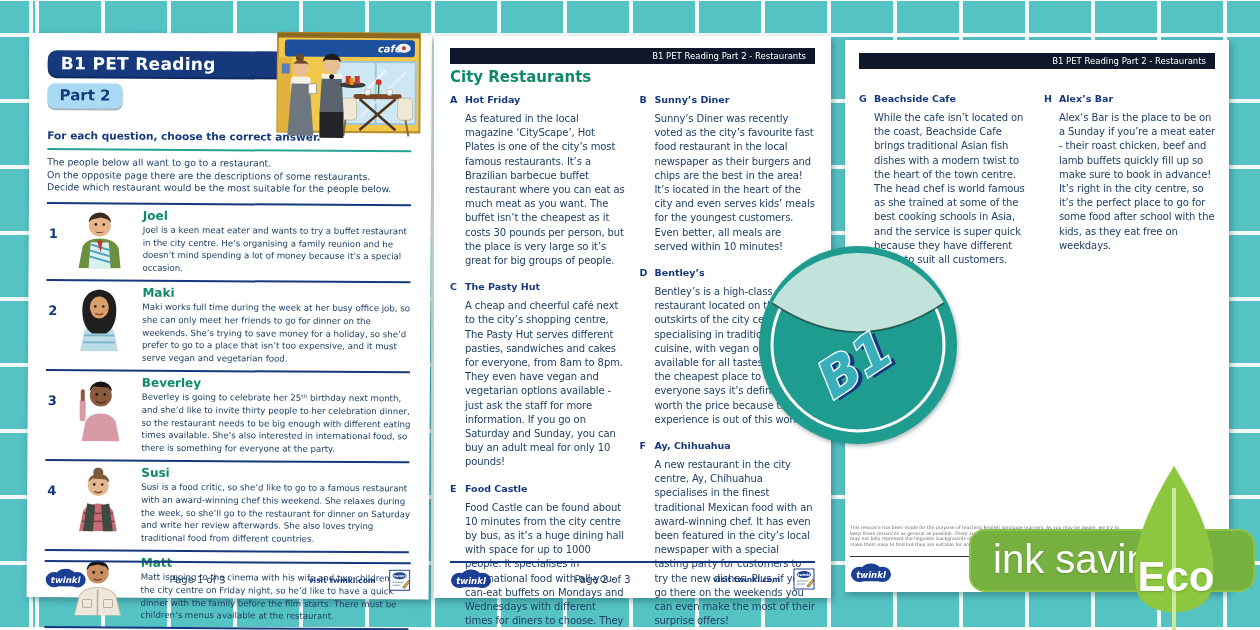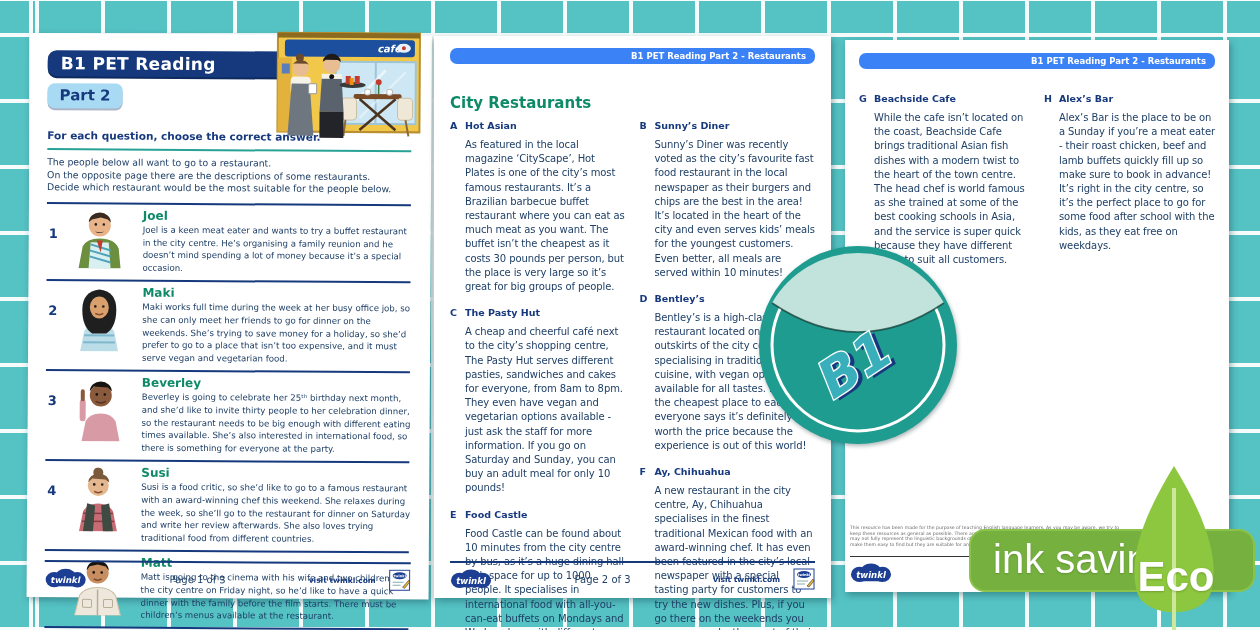--- a/index.html
+++ b/index.html
@@ -35,23 +35,23 @@
   .pname{color:#0E8A68;font-weight:bold;font-size:12px;margin-bottom:1px;}
   .ptxt p{margin:0;font-size:8.6px;line-height:12.8px;color:#1E3F66;width:272px;}
 
   
   .sheet-footer{position:absolute;left:18px;right:18px;bottom:8px;border-top:2px solid #16397E;padding-top:5px;
     display:flex;align-items:center;justify-content:space-between;}
   .pageno{font-size:10px;color:#1E3F66;}
   .visit{display:flex;align-items:center;gap:13px;font-size:7.5px;font-weight:bold;color:#16397E;}
 
   
-  .pill{height:16px;background:#3b82f6;border-radius:7px;color:#fff;font-weight:bold;font-size:8.5px;
+  .pill{height:16px;background:#0f172a;border-radius:0;color:#fff;font-weight:normal;font-size:8.5px;
     line-height:16px;text-align:right;padding-right:9px;box-sizing:border-box;}
-  .h-city{margin-top:30px;color:#0E8A68;font-weight:bold;font-size:15px;}
+  .h-city{margin-top:4px;color:#0E8A68;font-weight:bold;font-size:15px;}
   .cols{display:grid;grid-template-columns:1fr 1fr;column-gap:14px;margin-top:8px;}
   .sec{display:grid;grid-template-columns:13px 1fr;column-gap:2px;margin-bottom:13px;}
   .sec .letter{font-weight:bold;font-size:9.5px;color:#16397E;}
   .sec .title{font-weight:bold;font-size:9.5px;color:#16397E;}
   .sec p{grid-column:2;margin:7px 0 0;font-size:10px;line-height:14.2px;color:#1E3F66;letter-spacing:-.1px;}
   .cols-p3{margin-top:24px;}
 
   .fineprint{position:absolute;left:5px;bottom:44px;width:356px;font-size:4.6px;line-height:5.8px;color:#6a6a6a;}
   .p3-footer{position:absolute;left:5px;right:10px;bottom:8px;border-top:1px solid #333;padding-top:6px;display:flex;}
 
@@ -258,21 +258,21 @@
   </div>
 </div>
 
 <div class="sheet sheet2">
   <div class="pill">B1 PET Reading Part 2 - Restaurants</div>
   <div class="h-city">City Restaurants</div>
   <div class="cols">
     <div>
       <div class="sec">
         <div class="letter">A</div>
-        <div class="title">Hot Asian</div>
+        <div class="title">Hot Friday</div>
         <p>As featured in the local magazine ‘CityScape’, Hot Plates is one of the city’s most famous restaurants. It’s a Brazilian barbecue buffet restaurant where you can eat as much meat as you want. The buffet isn’t the cheapest as it costs 30 pounds per person, but the place is very large so it’s great for big groups of people.</p>
       </div>
       <div class="sec">
         <div class="letter">C</div>
         <div class="title">The Pasty Hut</div>
         <p>A cheap and cheerful café next to the city’s shopping centre, The Pasty Hut serves different pasties, sandwiches and cakes for everyone, from 8am to 8pm. They even have vegan and vegetarian options available - just ask the staff for more information. If you go on Saturday and Sunday, you can buy an adult meal for only 10 pounds!</p>
       </div>
       <div class="sec">
         <div class="letter">E</div>
         <div class="title">Food Castle</div>

